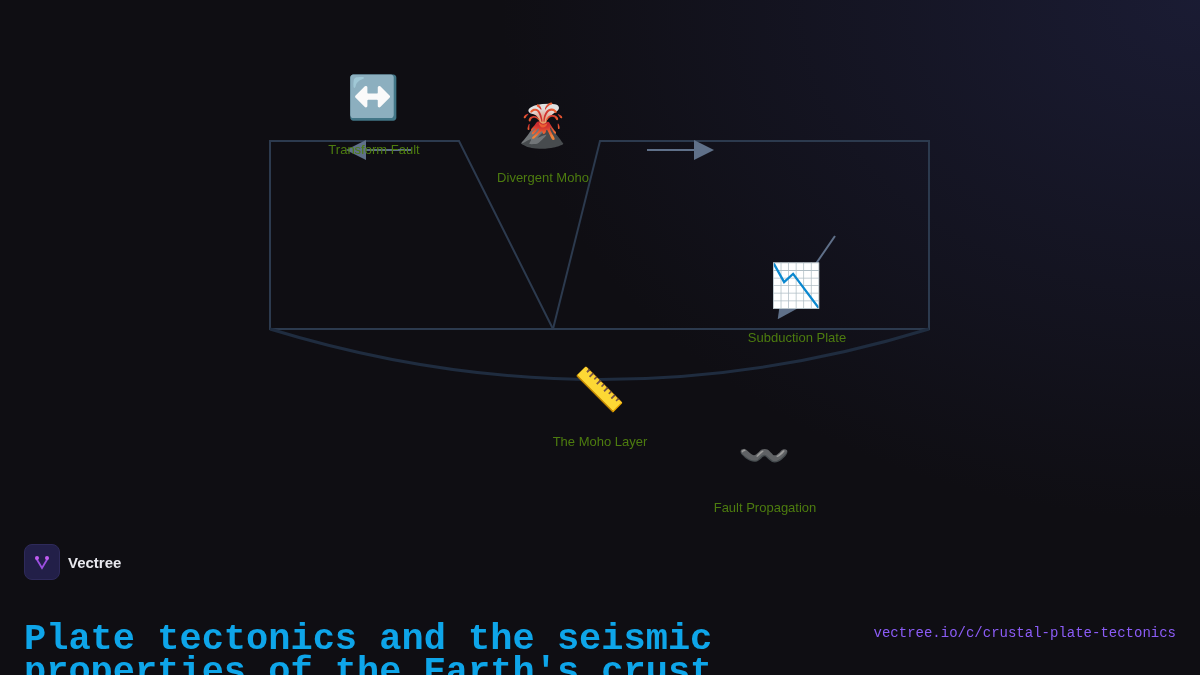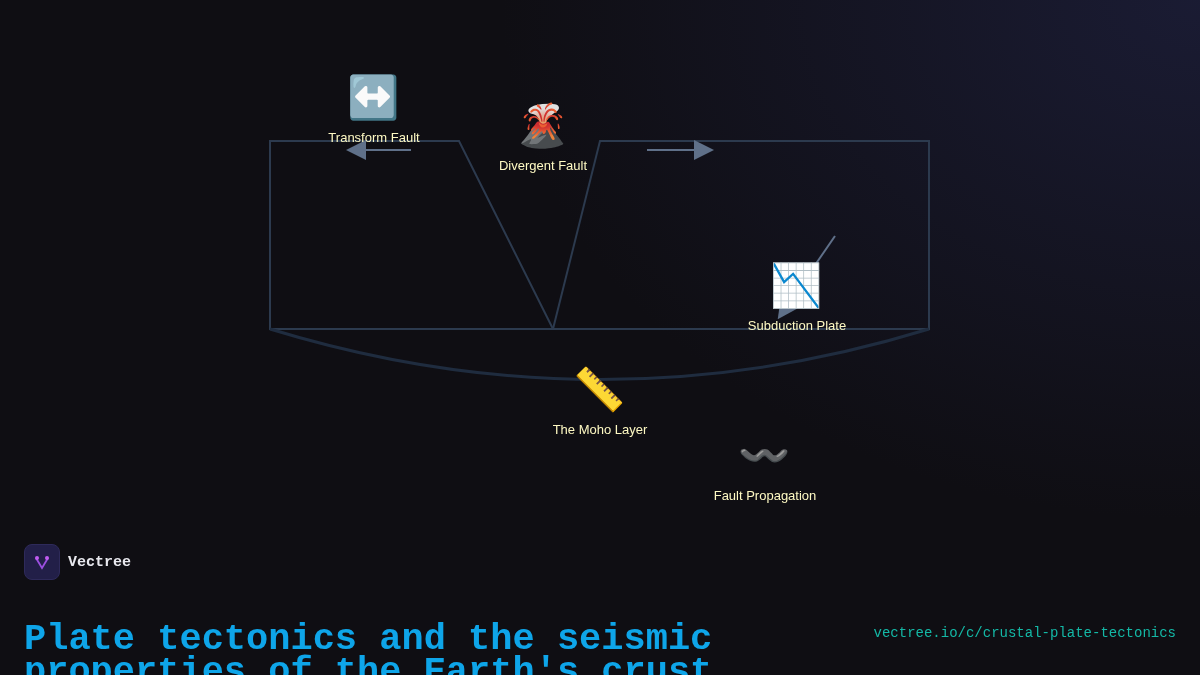--- a/index.html
+++ b/index.html
@@ -9,35 +9,35 @@
     font-family:"Liberation Sans", sans-serif;
   }
   .bg-glow {
     position:absolute; inset:0;
     background: radial-gradient(ellipse 700px 520px at 1200px 0px, rgba(30,32,62,0.75), rgba(15,14,19,0) 100%);
     pointer-events:none;
   }
   svg.diagram { position:absolute; left:0; top:0; }
   .node { position:absolute; display:flex; flex-direction:column; align-items:center; transform:translateX(-50%); }
   .node .icon { font-size:42px; line-height:48px; height:48px; }
-  .node .label { color:#fef9c3; font-size:13px; margin-top:8px; white-space:nowrap; }
+  .node .label { color:#4d7c0f; font-size:13px; margin-top:20px; white-space:nowrap; }
   .brand { position:absolute; left:24px; top:544px; display:flex; align-items:center; gap:8px; }
   .brand-logo {
     width:34px; height:34px; border-radius:8px; background:#221f48;
     border:1px solid #2e2a5a; display:flex; align-items:center; justify-content:center;
   }
-  .brand-name { color:#e8e8ee; font-family:Liberation Mono, monospace; font-weight:bold; font-size:15px; }
+  .brand-name { color:#e8e8ee; font-family:Liberation Sans, sans-serif; font-weight:bold; font-size:15px; }
   .title {
     position:absolute; left:24px; top:583px; color:#0ea5e9;
     font-family:"Liberation Mono", monospace; font-weight:bold; font-size:37px; line-height:33px;
     width:760px;
     margin-top:40px;
   }
   .url {
-    position:absolute; right:24px; top:625px; color:#14b8a6;
+    position:absolute; right:24px; top:625px; color:#8b5cf6;
     font-family:"Liberation Mono", monospace; font-size:14px;
   }
 </style>
 </head>
 <body>
 
 <div class="bg-glow"></div>
 
 <svg class="diagram" width="1200" height="675">
   <defs>
@@ -58,21 +58,21 @@
   <line x1="647" y1="150" x2="710" y2="150" stroke="#5f7089" stroke-width="2" marker-end="url(#ah)"></line>
   <line x1="835" y1="236" x2="780" y2="316" stroke="#5f7089" stroke-width="2" marker-end="url(#ah)"></line>
 </svg>
 
 <div class="node" style="left:374px; top:74px;">
   <div class="icon">↔️</div>
   <div class="label">Transform Fault</div>
 </div>
 <div class="node" style="left:543px; top:102px;">
   <div class="icon">🌋</div>
-  <div class="label">Divergent Fault</div>
+  <div class="label">Divergent Moho</div>
 </div>
 <div class="node" style="left:797px; top:262px;">
   <div class="icon">📉</div>
   <div class="label">Subduction Plate</div>
 </div>
 <div class="node" style="left:600px; top:366px;">
   <div class="icon">📏</div>
   <div class="label">The Moho Layer</div>
 </div>
 <div class="node" style="left:765px; top:432px;">

